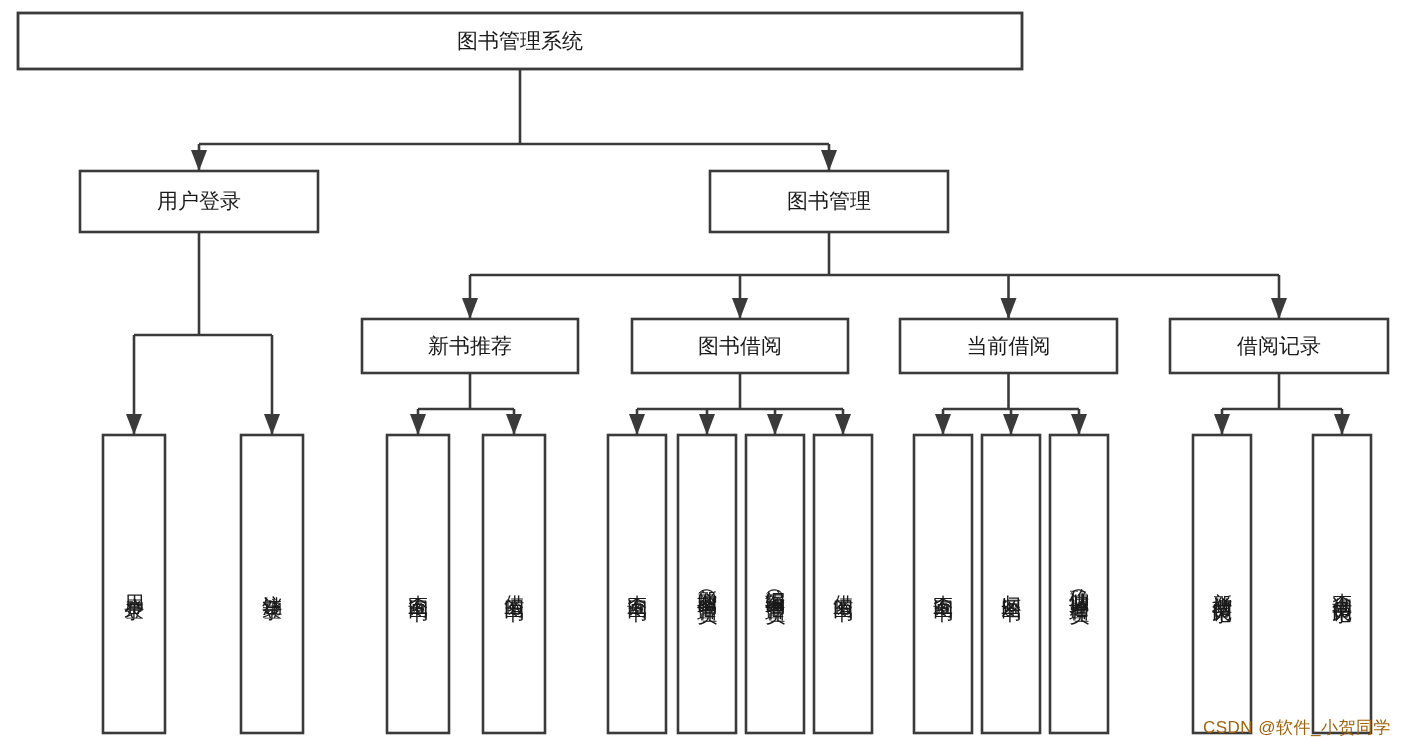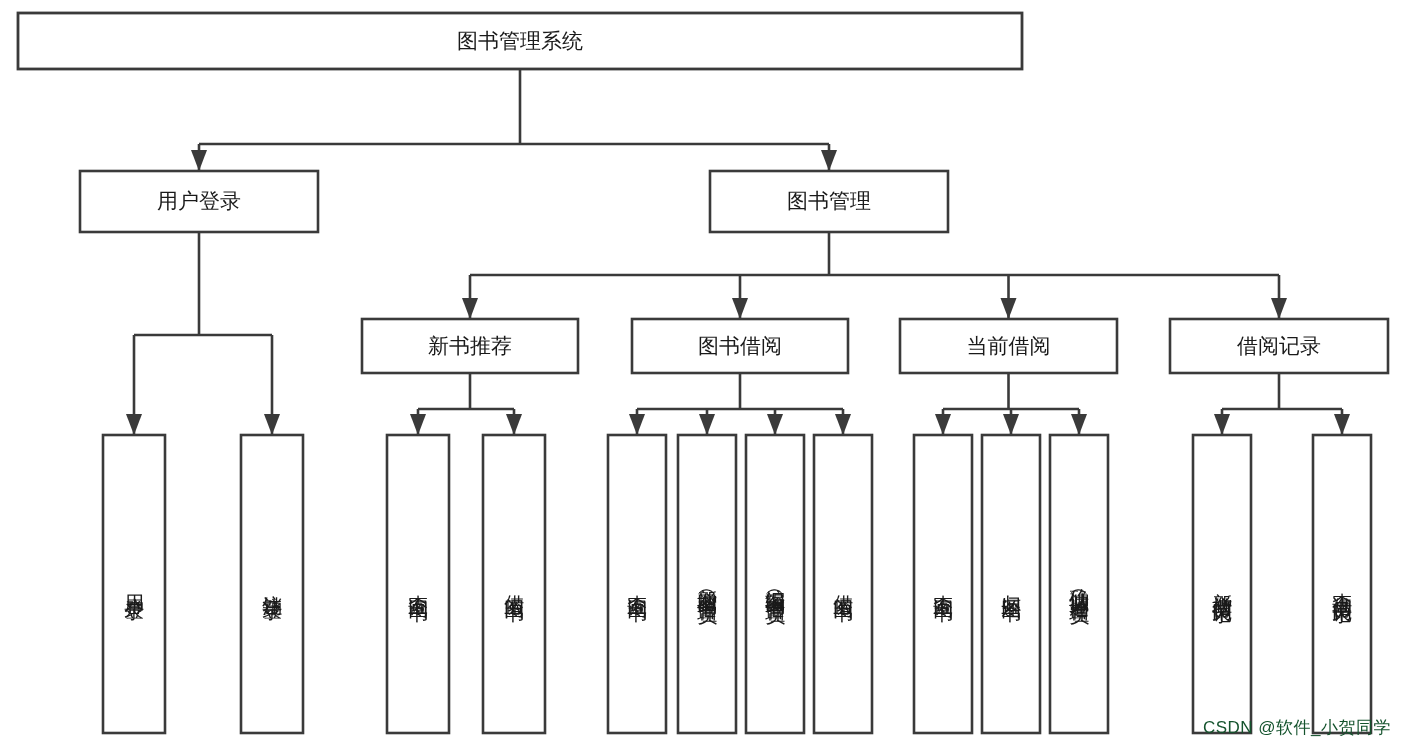--- a/index.html
+++ b/index.html
@@ -68,21 +68,21 @@
     display: flex;
     align-items: center;
     justify-content: center;
   }
   .watermark {
     position: absolute;
     right: 14px;
     bottom: 8px;
     font-family: "Liberation Sans", "DejaVu Sans", sans-serif;
     font-size: 17px;
-    color: #14532d;
+    color: #a16207;
     letter-spacing: 0.5px;
     white-space: nowrap;
   }
 </style>
 </head>
 <body>
 
 <div id="diagram-root">
 
   <svg id="flow-svg" viewBox="0 0 1405 747">

